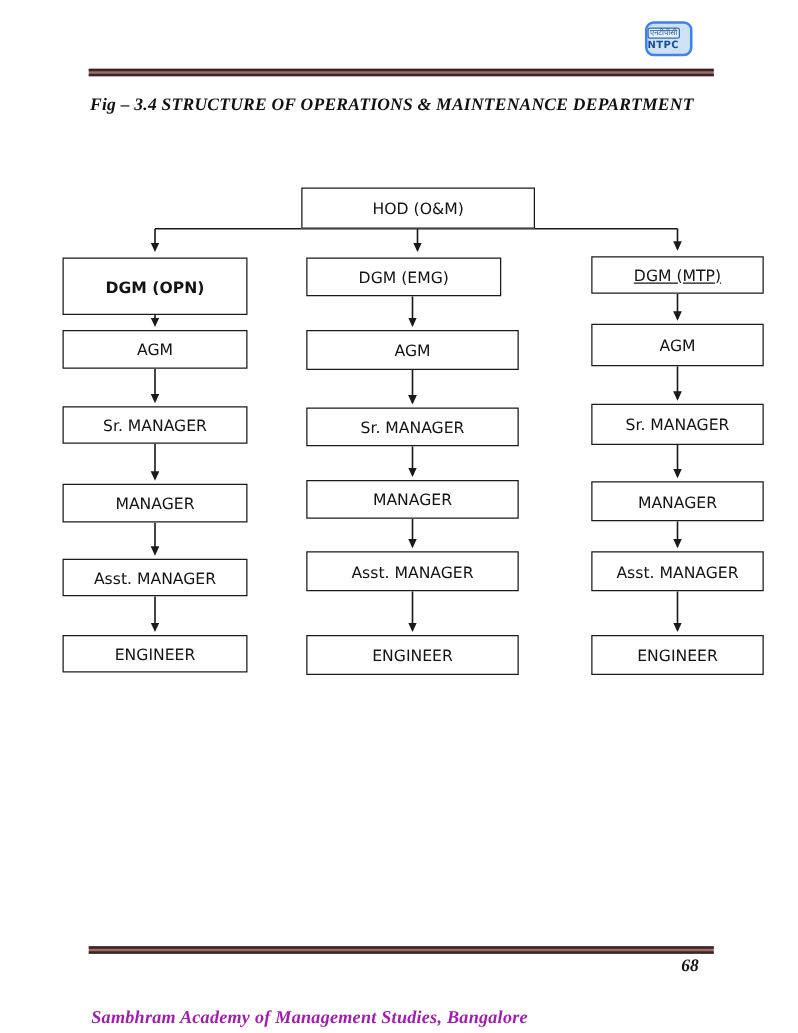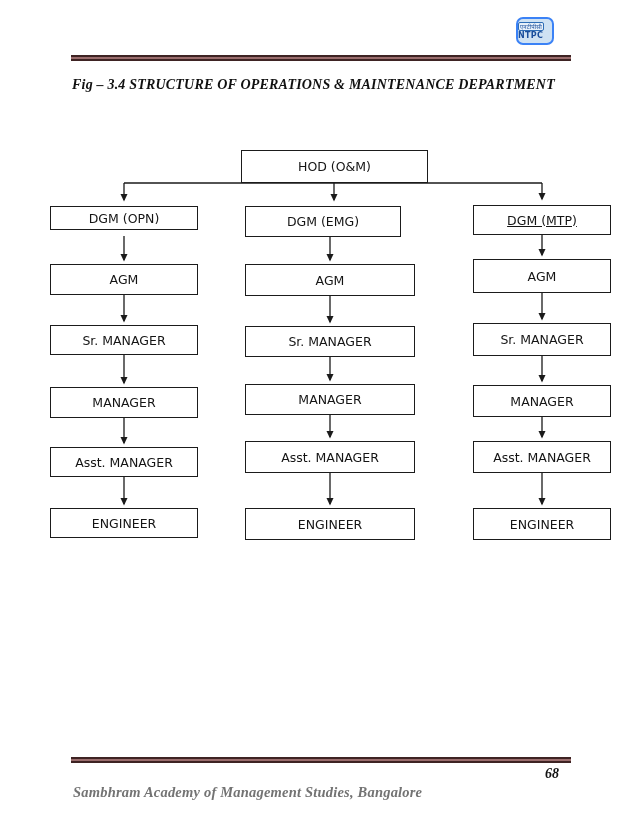--- a/index.html
+++ b/index.html
@@ -45,22 +45,22 @@
   .obox {
     position:absolute; box-sizing:border-box; border:1.5px solid #1b1b1b;
     background:#ffffff; display:flex; align-items:center; justify-content:center;
     font-family:"DejaVu Sans", sans-serif; font-size:12.5px; color:#141414;
     white-space:nowrap;
   }
   
   .connectors { position:absolute; left:0; top:0; width:638px; height:826px; }
   
   .footer-text {
-    position:absolute; left:73px; top:784px;
-    font-size:14.5px; font-weight:bold; font-style:italic; color:#737373;
+    position:absolute; left:73px; top:806px;
+    font-size:14.5px; font-weight:bold; font-style:italic; color:#a21caf;
     letter-spacing:0.2px; white-space:nowrap;
   }
   .footer-page {
     position:absolute; left:545px; top:766px;
     font-size:14px; font-weight:bold; font-style:italic; color:#141414;
   }
 </style>
 </head>
 <body>
 
@@ -106,21 +106,21 @@
       <line x1="542" y1="235" x2="542" y2="255" marker-end="url(#arrow)"></line>
       <line x1="542" y1="293" x2="542" y2="319" marker-end="url(#arrow)"></line>
       <line x1="542" y1="356" x2="542" y2="381" marker-end="url(#arrow)"></line>
       <line x1="542" y1="417" x2="542" y2="437" marker-end="url(#arrow)"></line>
       <line x1="542" y1="473" x2="542" y2="504" marker-end="url(#arrow)"></line>
     </g>
   </svg>
 
   <div class="obox" style="left:241px; top:125px; width:187px; height:33px;margin-top:25px;">HOD (O&amp;M)</div>
 
-  <div class="obox" style="left:50px;  top:206px; width:148px; height:24px;">DGM (OPN)</div>
+  <div class="obox" style="left:50px;  top:206px; width:148px; height:46px;font-weight:bold;">DGM (OPN)</div>
   <div class="obox" style="left:50px;  top:264px; width:148px; height:31px;">AGM</div>
   <div class="obox" style="left:50px;  top:325px; width:148px; height:30px;">Sr. MANAGER</div>
   <div class="obox" style="left:50px;  top:387px; width:148px; height:31px;">MANAGER</div>
   <div class="obox" style="left:50px;  top:447px; width:148px; height:30px;">Asst. MANAGER</div>
   <div class="obox" style="left:50px;  top:508px; width:148px; height:30px;">ENGINEER</div>
 
   <div class="obox" style="left:245px; top:206px; width:156px; height:31px;">DGM (EMG)</div>
   <div class="obox" style="left:245px; top:264px; width:170px; height:32px;">AGM</div>
   <div class="obox" style="left:245px; top:326px; width:170px; height:31px;">Sr. MANAGER</div>
   <div class="obox" style="left:245px; top:384px; width:170px; height:31px;">MANAGER</div>

